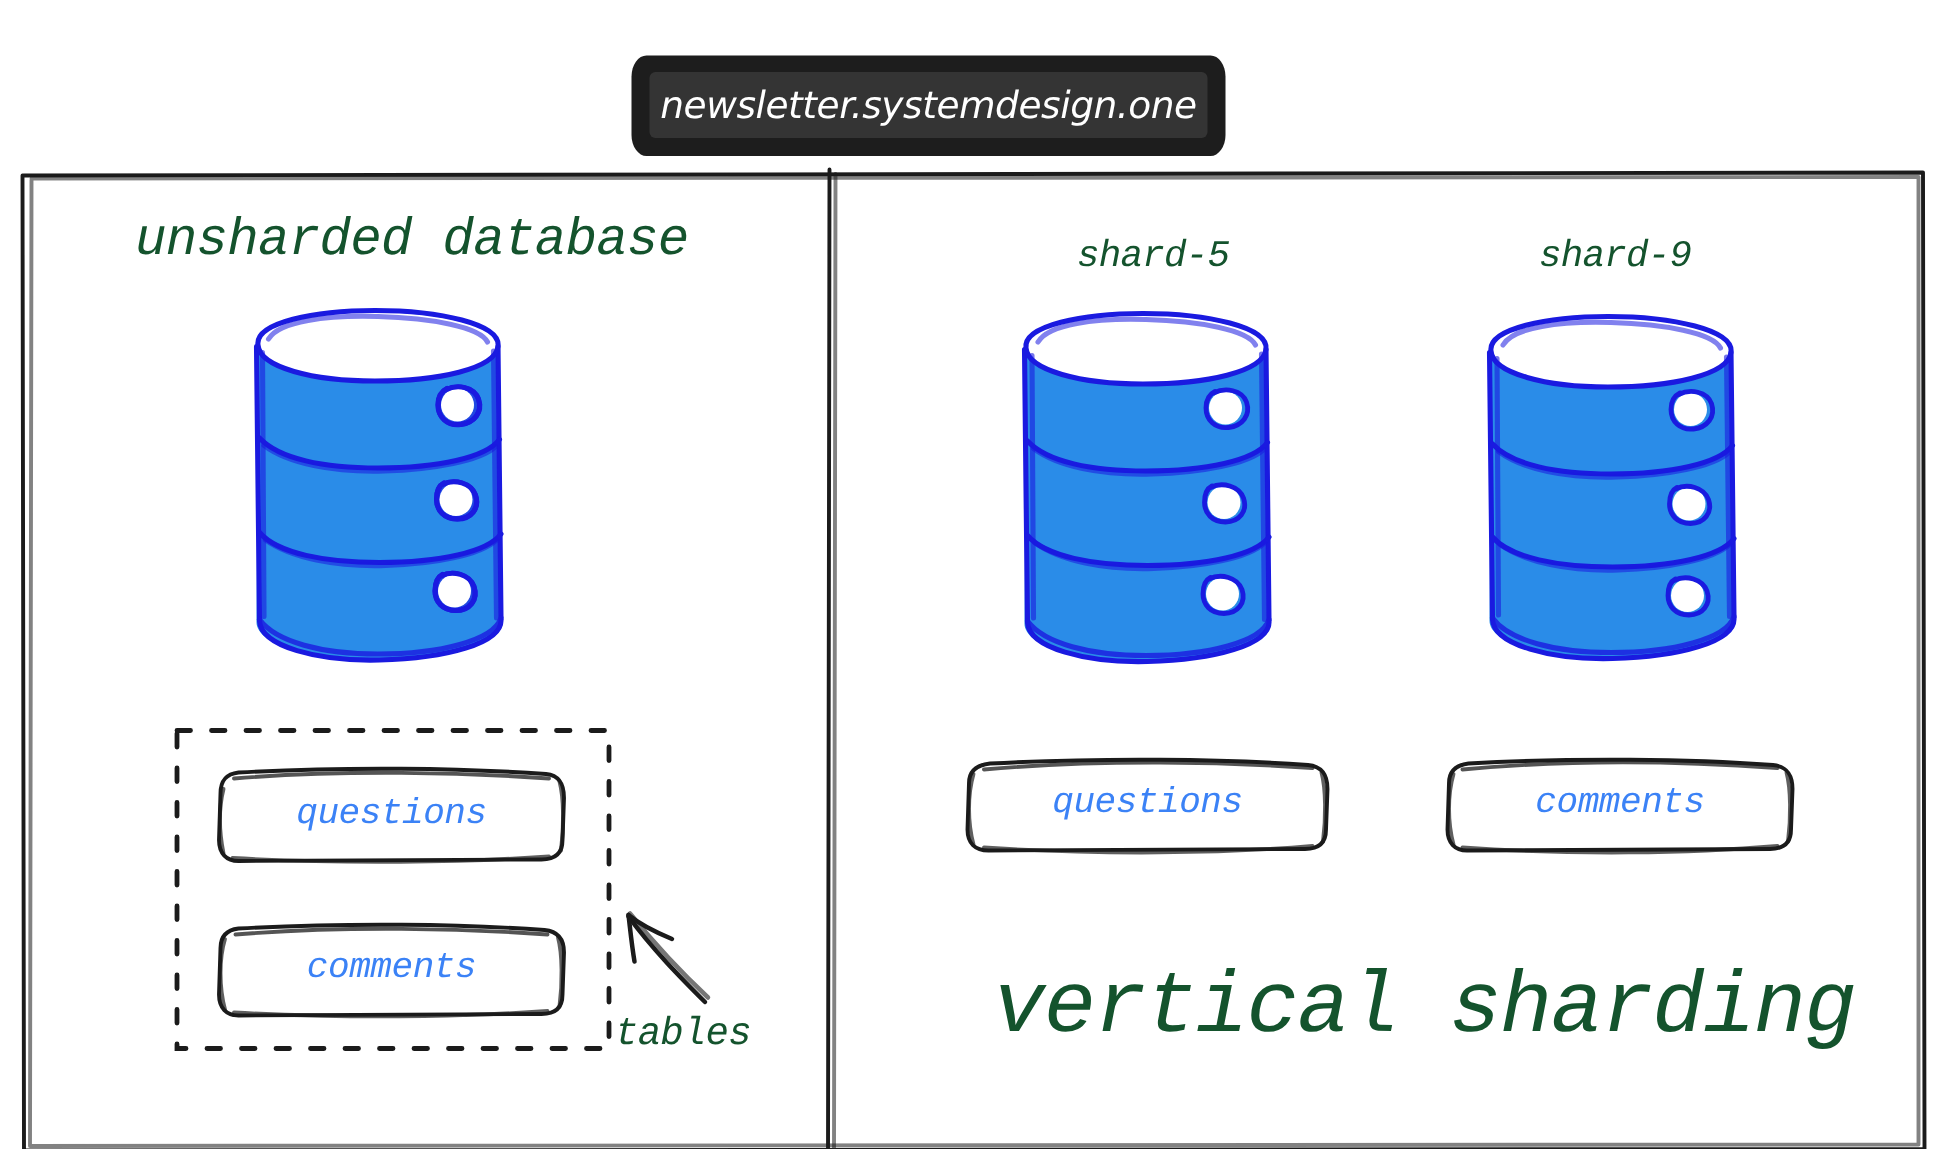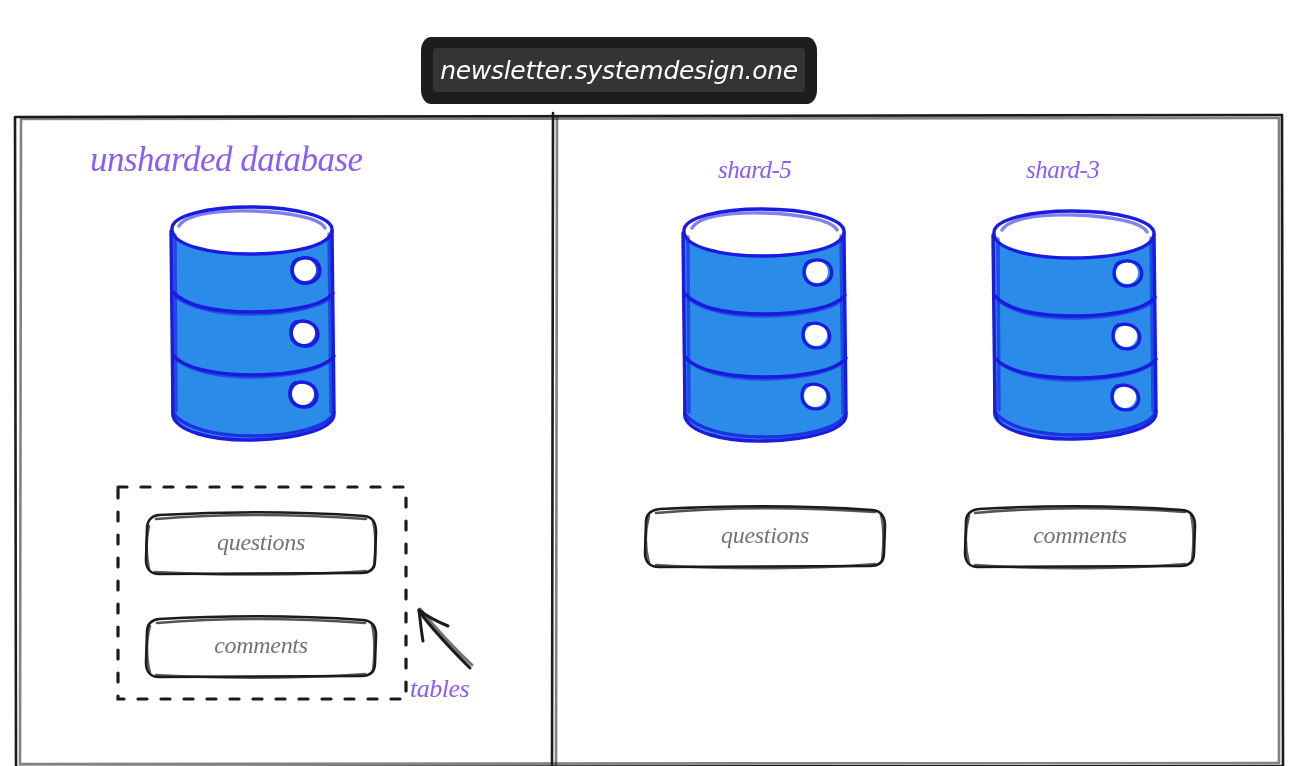--- a/index.html
+++ b/index.html
@@ -52,23 +52,23 @@
     color: #ffffff;
     font-family: "DejaVu Sans", sans-serif;
     font-size: 25px;
     font-style: italic;
     letter-spacing: -0.3px;
     white-space: nowrap;
   }
 
   
   .hw {
-    font-family: Liberation Serif, serif;
+    font-family: Liberation Mono, monospace;
     font-style: italic;
-    color: #8b5cf6;
+    color: #14532d;
     white-space: nowrap;
     letter-spacing: -0.5px;
     text-align: right;
   }
 
   #title-unsharded {
     left: 90px;
     top: 112px;
     font-size: 35px;
   }
@@ -96,24 +96,24 @@
 
   
   .tbl-box { position: absolute; }
   .tbl-box svg { position: absolute; left: 0; top: 0; overflow: visible; }
   .tbl-box .tbl-label {
     position: absolute;
     left: 0; right: 0;
     top: 50%;
     transform: translateY(-54%);
     text-align: center;
-    font-family: Liberation Serif, serif;
+    font-family: Liberation Mono, monospace;
     font-style: italic;
     font-size: 24px;
-    color: #737373;
+    color: #3b82f6;
     letter-spacing: -0.3px;
     white-space: nowrap;
   }
 
   #tbl-questions-left { left: 142px; top: 482px; width: 238px; height: 68px; }
   #tbl-comments-left  { left: 142px; top: 585px; width: 238px; height: 68px; }
   #tbl-questions-right{ left: 641px; top: 475px; width: 248px; height: 68px; }
   #tbl-comments-right { left: 961px; top: 475px; width: 238px; height: 68px; }
 
   
@@ -239,21 +239,21 @@
       <path d="M70,85 C55,70 35,50 19,28"></path>
       <path d="M72,82 C57,68 37,47 20,26" opacity="0.6"></path>
       <path d="M19,27 C25,32 36,38 48,43"></path>
       <path d="M19,27 C20,35 21,46 23,58"></path>
     </g>
   </svg>
 
   <div class="abs hw" id="label-tables">tables</div>
 
   <div class="abs hw" id="label-shard-1">shard-5</div>
-  <div class="abs hw" id="label-shard-2">shard-3</div>
+  <div class="abs hw" id="label-shard-2">shard-9</div>
 
   <div class="cylinder" id="db-shard-1">
     <svg width="200" height="250" viewBox="0 0 200 250">
       <path d="M12,32 C12,18 48,10 88,10 C132,10 172,19 172,33 L175,216
                C175,231 136,241 92,241 C48,241 10,231 11,215 Z" fill="#2a8ce8"></path>
       <path d="M12,32 C12,18 48,10 88,10 C132,10 172,19 172,33
                C172,47 134,55 91,55 C49,55 12,46 12,32 Z" fill="#ffffff"></path>
       <g fill="none" stroke="#1a1ae0" stroke-width="3.4" stroke-linecap="round" stroke-linejoin="round">
         <path d="M11,33 L13,215 C14,232 52,242 93,241 C137,240 175,230 174,214 L172,33"></path>
         <path d="M16,37 L17,212" opacity="0.6"></path>
@@ -327,14 +327,15 @@
         <path d="M18,6 C90,2 166,3 221,7 C231,8 234,14 234,23 L233,50 C233,59 228,63 219,63 L17,64 C9,64 4,59 4,50 L5,19 C5,11 10,7 18,6 Z"></path>
         <path d="M14,10 C89,3 167,5 224,9" opacity="0.75"></path>
         <path d="M230,12 C233,23 233,43 231,58" opacity="0.7"></path>
         <path d="M8,13 C4,27 4,45 8,60" opacity="0.7"></path>
         <path d="M14,62 C87,67 166,66 224,61" opacity="0.7"></path>
       </g>
     </svg>
     <div class="tbl-label">comments</div>
   </div>
 
+  <div class="abs hw" id="title-vertical-sharding">vertical sharding</div>
 
 </div>
 
 </body></html>

